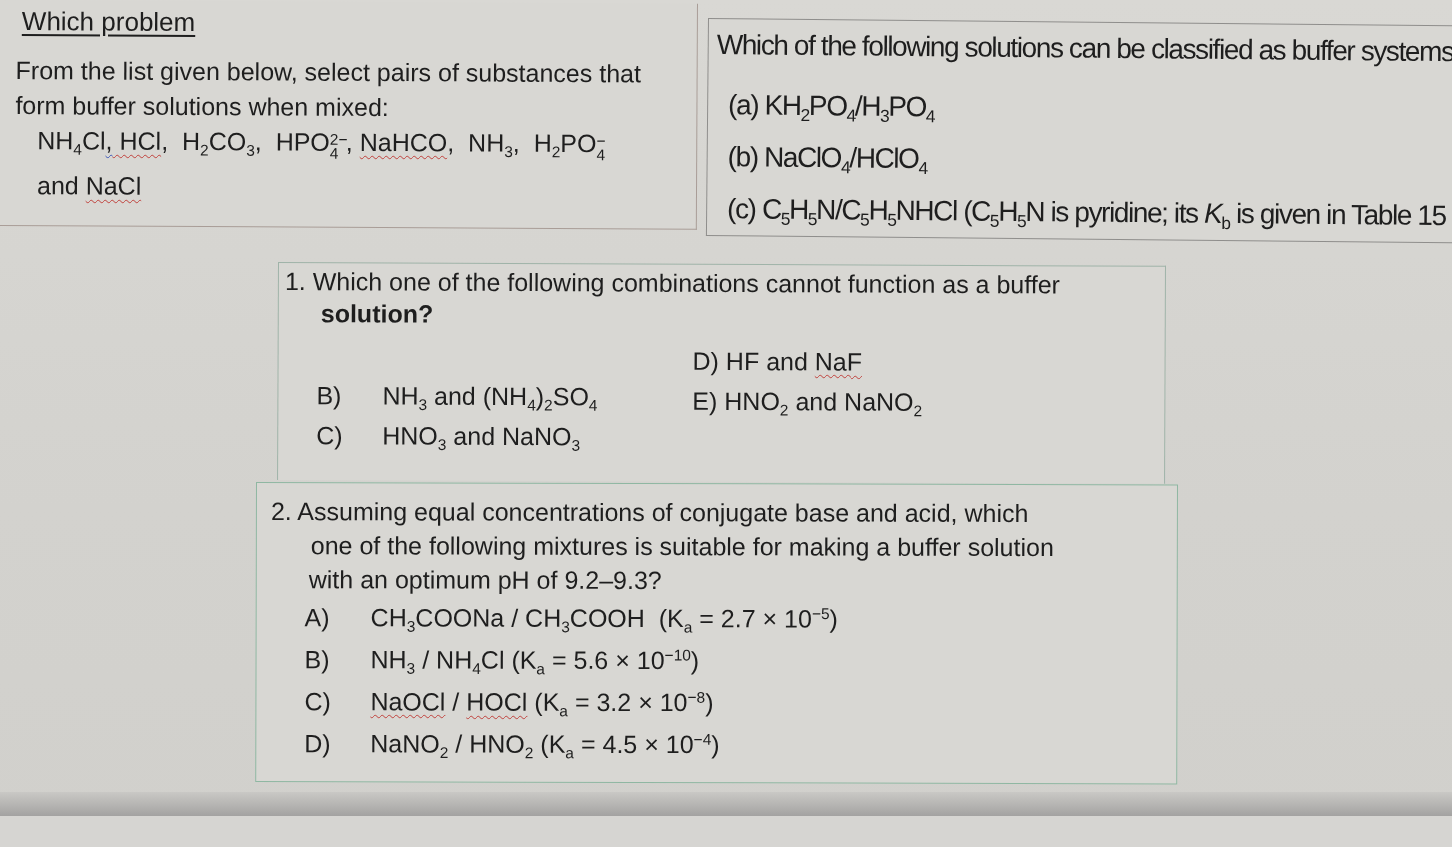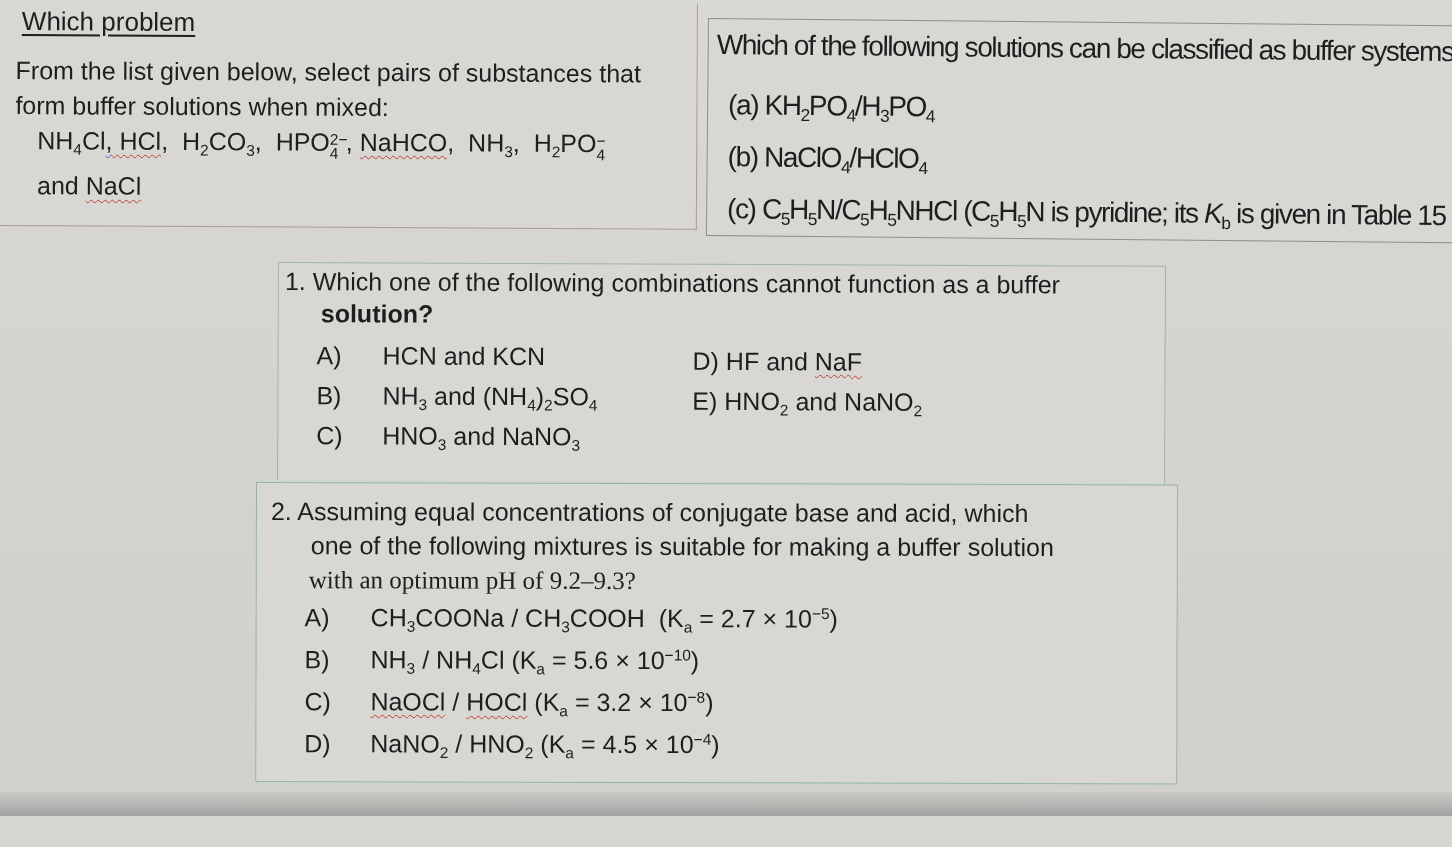--- a/index.html
+++ b/index.html
@@ -128,23 +128,20 @@
   </div>
 </div>
 
 <div class="box" id="q1-box">
   <div class="q-stem" style="left:6px; top:2px; width:880px;">
     <span>1.</span>
     <span>Which one of the following combinations cannot function as a buffer</span>
   </div>
   <div class="q-stem" style="left:42px; top:34px;font-weight:bold;">solution?</div>
 
-  <div class="opt" style="left:38px; top:78px;">
-    <span class="letter">A)</span><span>HCN and KCN</span>
-  </div>
   <div class="opt" style="left:38px; top:118px;">
     <span class="letter">B)</span>NH<sub>3</sub> <span>and</span> (NH<sub>4</sub>)<sub>2</sub>SO<sub>4</sub>
   </div>
   <div class="opt" style="left:38px; top:158px;">
     <span class="letter">C)</span>HNO<sub>3</sub> <span>and</span> NaNO<sub>3</sub>
   </div>
   <div class="opt" style="left:414px; top:82px;">
     <span>D)</span>
     HF <span>and</span> <span class="spell">NaF</span>
   </div>
@@ -153,21 +150,21 @@
     HNO<sub>2</sub> <span>and</span> NaNO<sub>2</sub>
   </div>
 </div>
 
 <div class="box" id="q2-box">
   <div class="q-stem" style="left:14px; top:12px; width:900px; white-space:nowrap;">
     <span>2.</span>
     <span>Assuming equal concentrations of conjugate base and acid, which</span>
   </div>
   <div class="q-stem" style="left:54px; top:46px; white-space:nowrap;">one of the following mixtures is suitable for making a buffer solution</div>
-  <div class="q-stem" style="left:52px; top:80px; white-space:nowrap;font-family:Liberation Serif, serif;">with an optimum pH of 9.2–9.3?</div>
+  <div class="q-stem" style="left:52px; top:80px; white-space:nowrap;">with an optimum pH of 9.2–9.3?</div>
 
   <div class="opt" style="left:48px; top:120px;">
     <span class="letter">A)</span>CH<sub>3</sub>COONa / CH<sub>3</sub>COOH&nbsp; (K<sub>a</sub> = <span>2.7 × 10</span><sup>−5</sup>)
   </div>
   <div class="opt" style="left:48px; top:162px;">
     <span class="letter">B)</span>NH<sub>3</sub> / NH<sub>4</sub>Cl (K<sub>a</sub> = <span>5.6 × 10</span><sup>−10</sup>)
   </div>
   <div class="opt" style="left:48px; top:204px;">
     <span class="letter">C)</span><span class="spell">NaOCl</span> / <span class="spell">HOCl</span> (K<sub>a</sub> = <span>3.2 × 10</span><sup>−8</sup>)
   </div>

